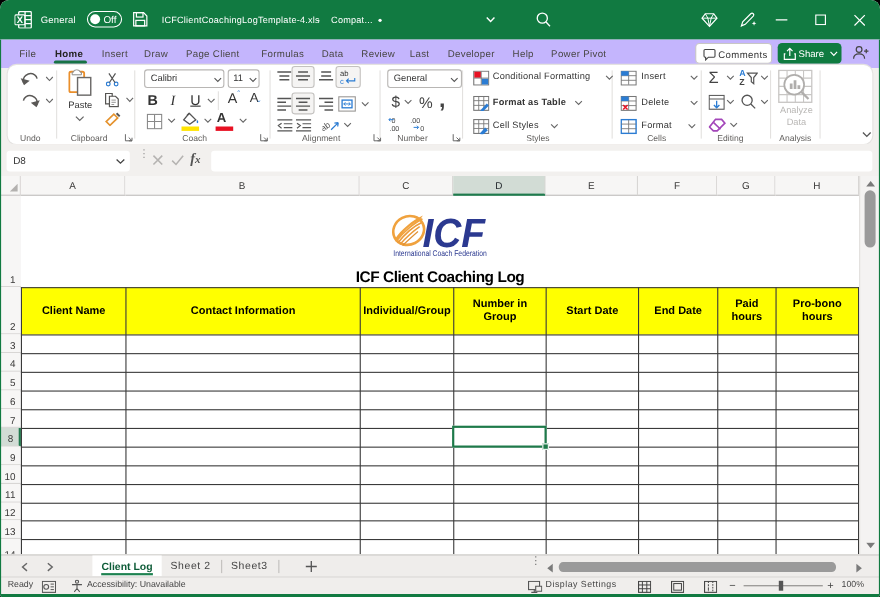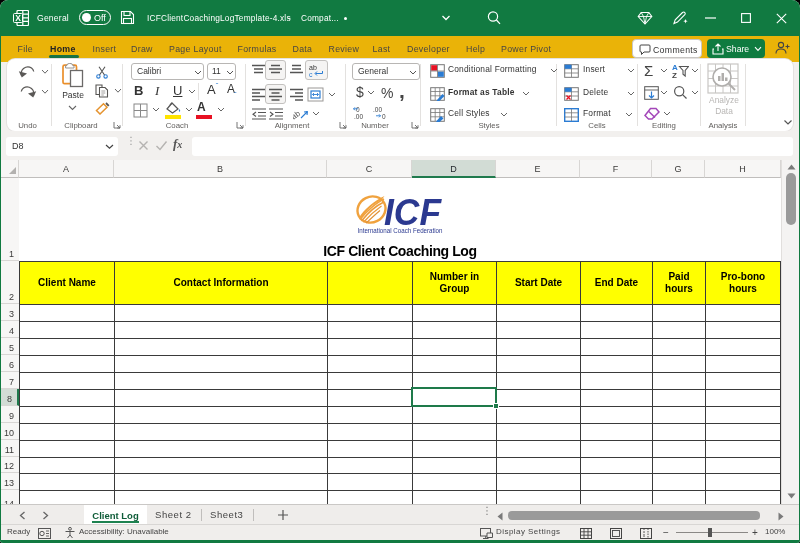--- a/index.html
+++ b/index.html
@@ -4,21 +4,21 @@
 <style>
   html,body{margin:0;padding:0;background:#000;}
   *{box-sizing:border-box;}
   body{font-family:"Liberation Sans",sans-serif;}
   #win{position:relative;width:800px;height:543px;overflow:hidden;background:#fff;border-radius:8px 8px 3px 3px;}
   .ab{position:absolute;}
   
   #titlebar{position:absolute;left:0;top:0;width:800px;height:36px;background:#117a41;color:#fff;}
   #titlebar .txt{font-size:8.5px;color:#fff;letter-spacing:0.2px;}
   
-  #tabrow{position:absolute;left:0;top:36px;width:800px;height:26px;background:#eab308;}
+  #tabrow{position:absolute;left:0;top:36px;width:800px;height:26px;background:#c4b5fd;}
   .rtab{position:absolute;top:0;height:24px;line-height:26px;font-size:8.8px;letter-spacing:0.3px;color:#484644;}
   
   #ribbonbg{position:absolute;left:0;top:62px;width:800px;height:72px;background:#f2f0ee;}
   #ribbon{position:absolute;left:7px;top:59px;width:786px;height:72px;background:#fff;border-radius:8px;box-shadow:0 0 0 1px #e4e2e0;}
   .glabel{position:absolute;font-size:7.8px;color:#605e5c;text-align:center;top:62px;}
   .gsep{position:absolute;top:64px;height:60px;width:1px;background:#e3e1df;}
   
   #fbar{position:absolute;left:0;top:131px;width:800px;height:29px;background:#f2f0ee;}
   
   #grid{position:absolute;left:0;top:160px;width:800px;height:344px;background:#fff;overflow:hidden;}
@@ -93,21 +93,21 @@
     <svg class="ab" style="left:776px;top:13px;" width="11" height="11" viewBox="0 0 11 11">
         <path d="M0.8 0.8 L10.2 10.2 M10.2 0.8 L0.8 10.2" stroke="#fff" stroke-width="1.1"></path>
       </svg>
   </div>
   <div id="tabrow">
     <span class="rtab" style="left:17.5px;">File</span>
     <span class="rtab" style="left:50px;color:#252423;font-weight:bold;">Home</span>
     <div class="ab" style="left:49px;top:19px;width:30px;height:2.5px;background:#177245;border-radius:2px;"></div>
     <span class="rtab" style="left:92.5px;">Insert</span>
     <span class="rtab" style="left:131px;">Draw</span>
-    <span class="rtab" style="left:169px;">Page Layout</span>
+    <span class="rtab" style="left:169px;">Page Client</span>
     <span class="rtab" style="left:237.5px;text-align:center;">Formulas</span>
     <span class="rtab" style="left:292.5px;">Data</span>
     <span class="rtab" style="left:328.5px;">Review</span>
     <span class="rtab" style="left:372.5px;">Last</span>
     <span class="rtab" style="left:407px;">Developer</span>
     <span class="rtab" style="left:466px;">Help</span>
     <span class="rtab" style="left:501px;">Power Pivot</span>
 
     <div class="ab" style="left:632px;top:3px;width:70px;height:19px;background:#fff;border:1px solid #c8c6c4;border-radius:4px;">
       <svg class="ab" style="left:6px;top:3.5px;" width="12" height="12" viewBox="0 0 12 12">
@@ -523,20 +523,21 @@
         <text x="31" y="34.5" font-family="Liberation Sans" font-weight="bold" font-size="37" fill="#2b3990" font-style="italic" textLength="57" lengthAdjust="spacingAndGlyphs">ICF</text>
         <text x="4.5" y="43" font-family="Liberation Sans" font-size="7.5" fill="#2b3990" textLength="85" lengthAdjust="spacingAndGlyphs">International Coach Federation</text>
       </svg>
     </div>
 
     <div class="ab" style="left:200px;top:83px;width:400px;text-align:center;font-size:14px;letter-spacing:-0.4px;font-weight:bold;color:#000;">ICF Client Coaching Log</div>
 
     <div class="ab" style="left:20px;top:102px;width:760px;height:42px;background:#ffff00;"></div>
     <div class="yh" style="left:20px;width:94px;">Client Name</div>
     <div class="yh" style="left:115px;width:212px;">Contact Information</div>
+    <div class="yh" style="left:328px;width:84px;">Individual/Group</div>
     <div class="yh" style="left:413px;width:83px;">Number in<br>Group</div>
     <div class="yh" style="left:497px;width:83px;">Start Date</div>
     <div class="yh" style="left:581px;width:71px;">End Date</div>
     <div class="yh" style="left:653px;width:52px;">Paid<br>hours</div>
     <div class="yh" style="left:706px;width:74px;">Pro-bono<br>hours</div>
 
     <div class="hline" style="top:101px;"></div>
     <div class="hline" style="top:144px;"></div>
     <div class="hline" style="top:161px;"></div>
     <div class="hline" style="top:178px;"></div>

